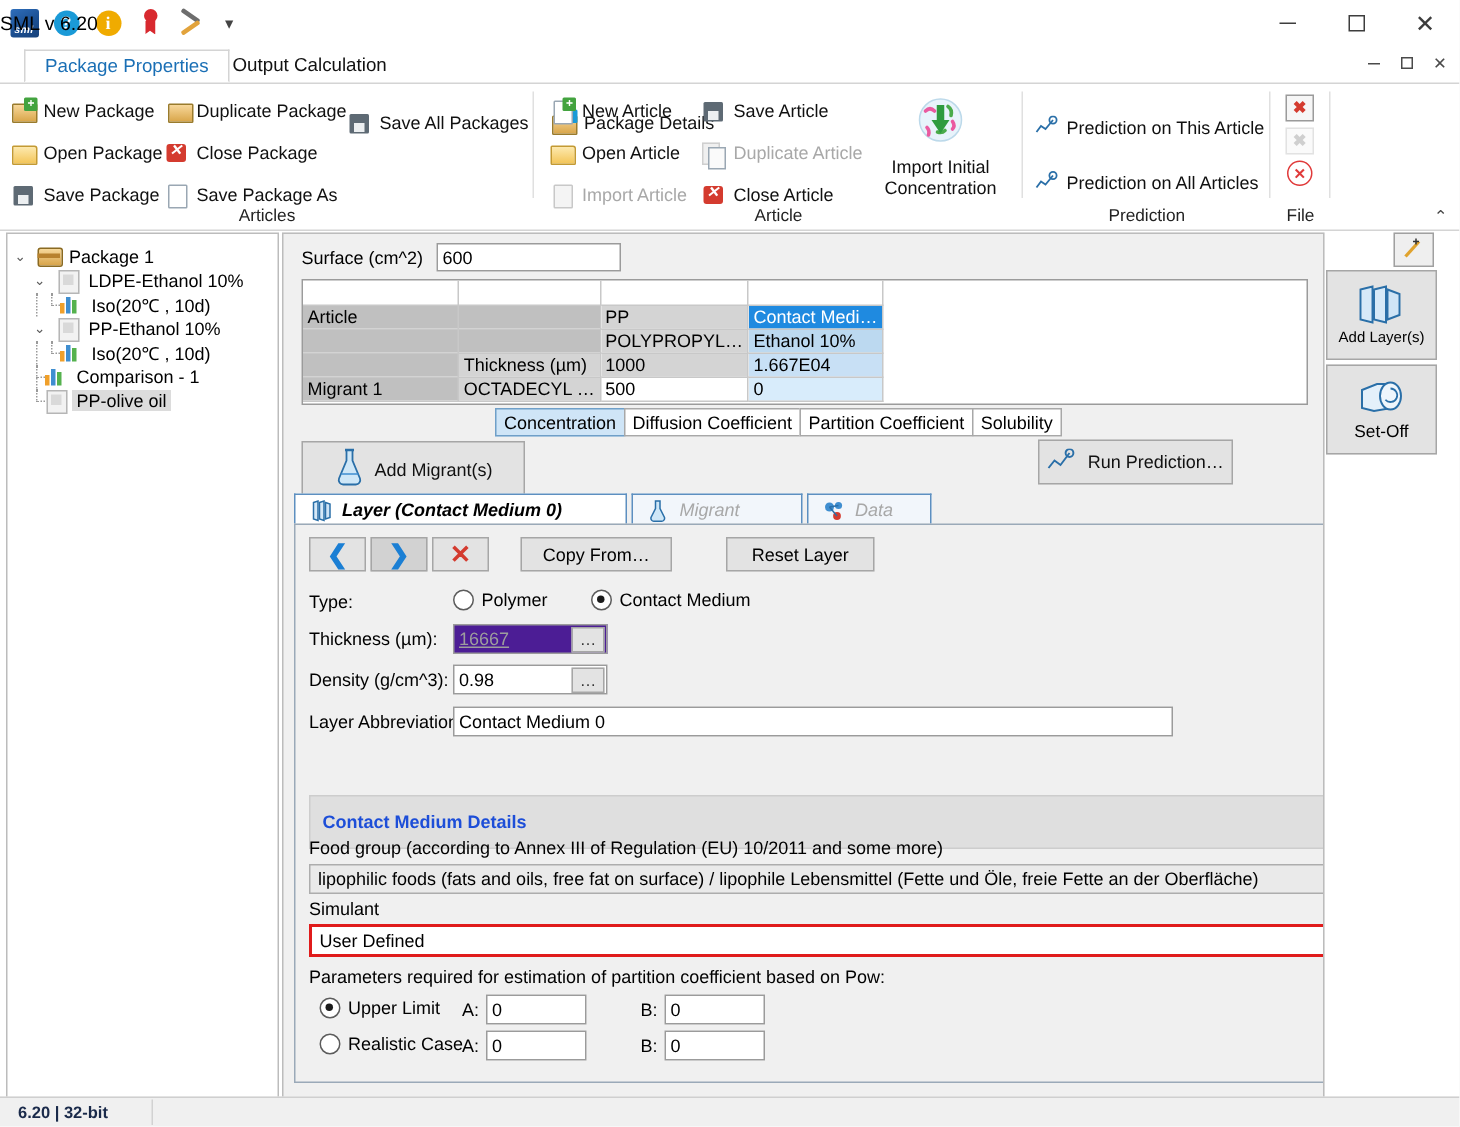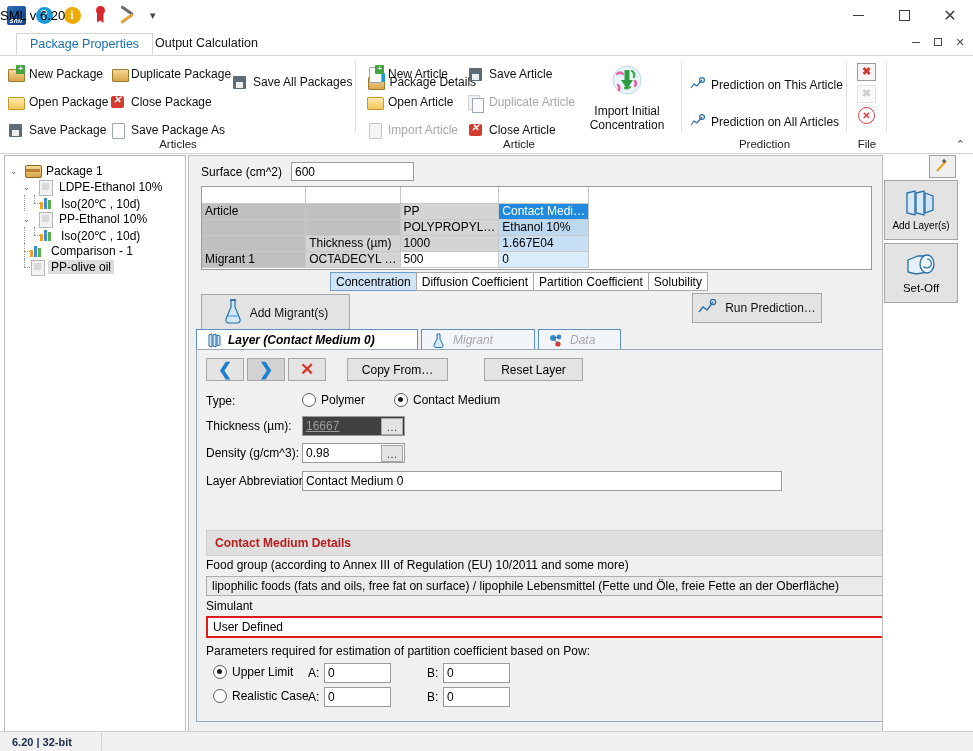--- a/index.html
+++ b/index.html
@@ -151,27 +151,27 @@
   .navbtn{background:#e3e3e3;border:1px solid #a6a6a6;box-sizing:border-box;display:flex;align-items:center;justify-content:center;}
   .arrow{color:#1b7fd4;font-size:17px;font-weight:bold;line-height:1;}
 
   .radio{width:12px;height:12px;border-radius:50%;border:1px solid #5c5c5c;background:#fff;display:inline-block;
          position:relative;flex:0 0 12px;}
   .radio.on:after{content:"";position:absolute;left:2.5px;top:2.5px;width:5px;height:5px;border-radius:50%;background:#1b1b1b;}
   .rowf{display:flex;align-items:center;}
 
   .inputbox{background:#fff;border:1px solid #9b9b9b;height:19px;box-sizing:border-box;display:flex;align-items:center;
             padding:0 3px;font-size:12px;}
-  .inputbox.dis{background:#404040;color:#9d9d9d;text-decoration:underline;}
+  .inputbox.dis{background:#4c1d95;color:#9d9d9d;text-decoration:underline;}
   .dotsbtn{width:22px;height:17px;background:#e3e3e3;border:1px solid #a6a6a6;box-sizing:border-box;
            display:flex;align-items:center;justify-content:center;font-size:11px;color:#333;}
 
-  .sectionbar{position:absolute;left:9px;top:368px;width:745px;height:26px;background:#dfdfdf;border:1px solid #cdcdcd;
+  .sectionbar{position:absolute;left:9px;top:368px;width:745px;height:36px;background:#dfdfdf;border:1px solid #cdcdcd;
               display:flex;align-items:center;padding-left:8px;box-sizing:border-box;
-              color:#b91c1c;font-weight:bold;font-size:12px;}
+              color:#1d4ed8;font-weight:bold;font-size:12px;}
 
   .combo{background:#eaeaea;border:1px solid #adadad;height:20px;box-sizing:border-box;display:flex;align-items:center;
          justify-content:space-between;padding:0 6px 0 5px;font-size:12px;}
   .combo.hl{border:2px solid #e01b1b;background:#fff;height:22px;}
 
   
   .statusbar{position:absolute;left:0;bottom:0;width:973px;height:19px;background:#f0f0f0;border-top:1px solid #cfcfcf;}
   .statusbar .cell{position:absolute;top:2px;height:15px;font-size:11px;font-weight:bold;color:#1a2a4a;
                    display:flex;align-items:center;padding-left:12px;}
   .statusbar .divline{position:absolute;top:1px;height:17px;width:1px;background:#d2d2d2;}

